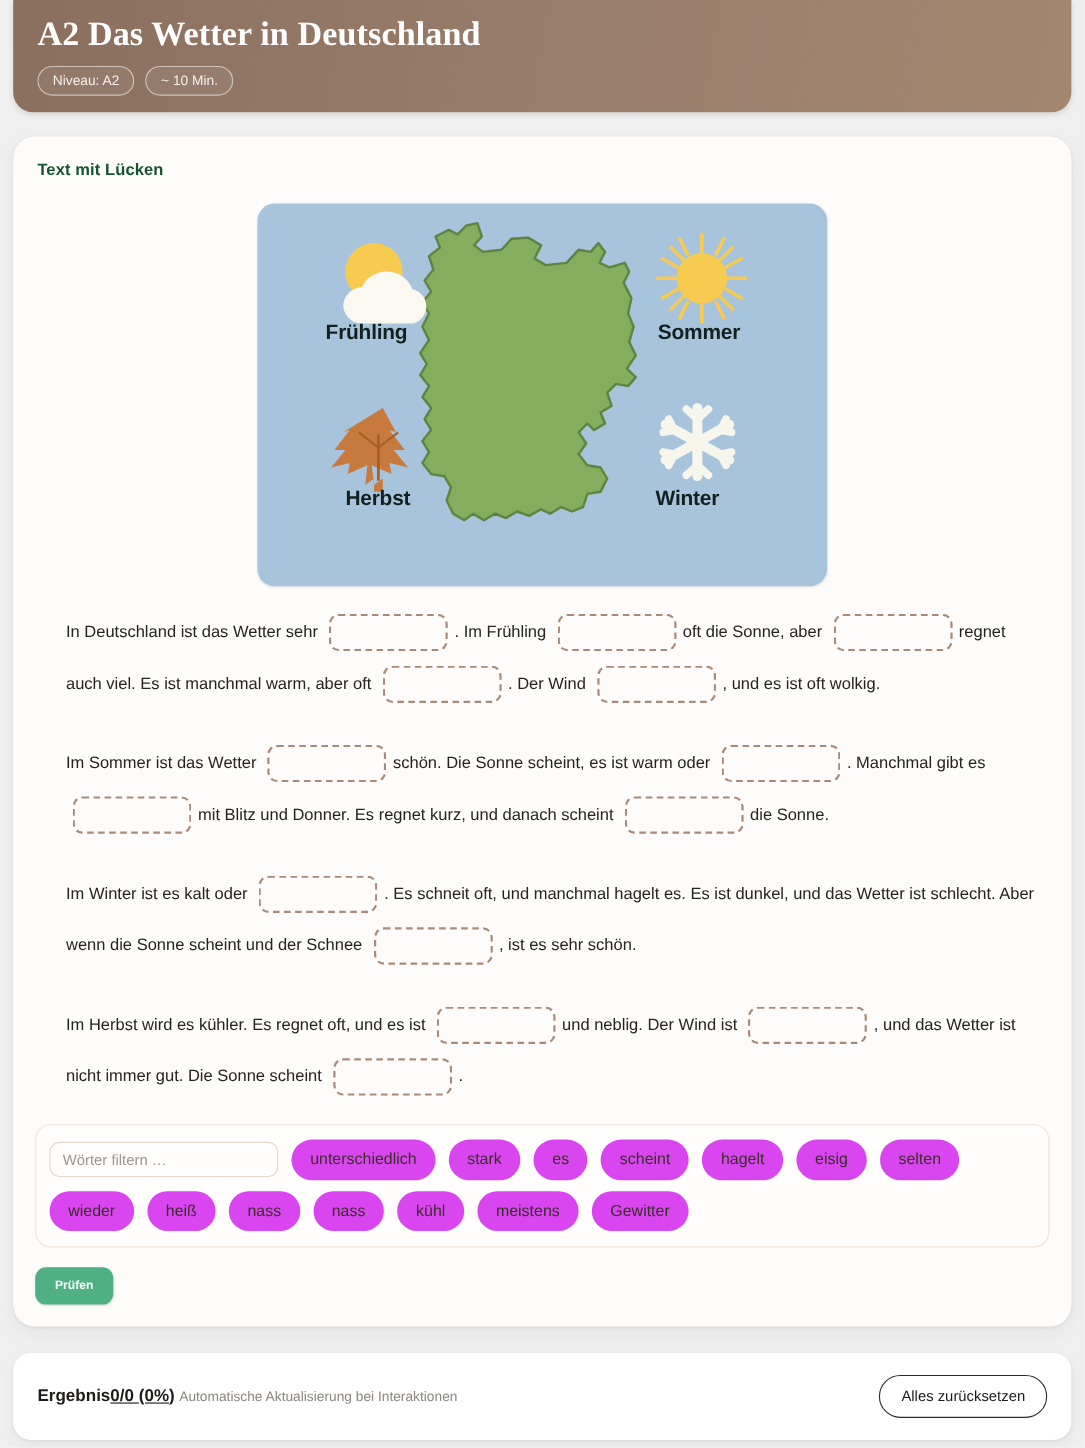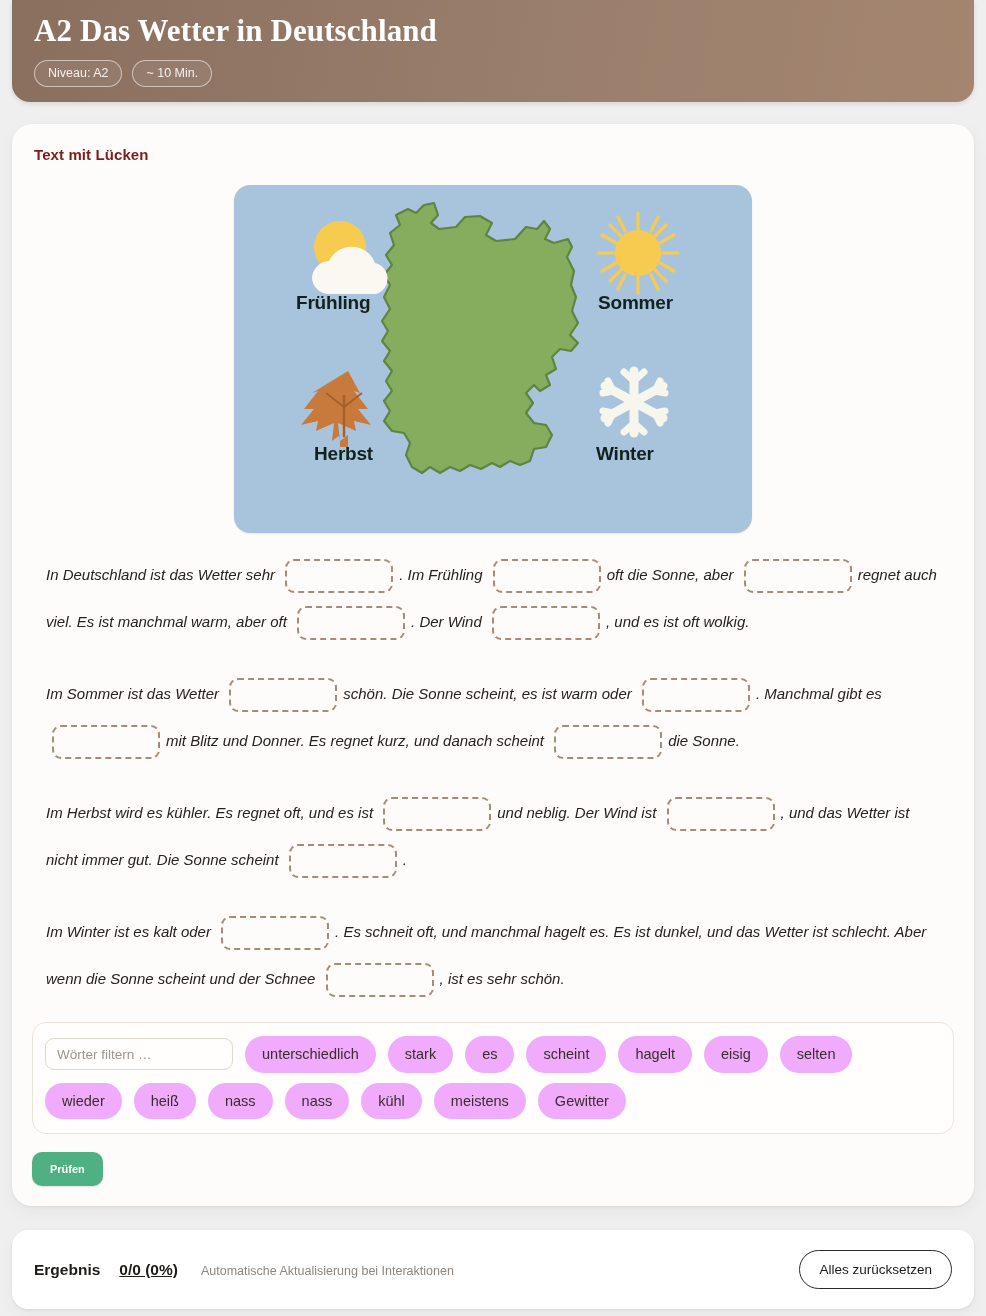--- a/index.html
+++ b/index.html
@@ -47,21 +47,21 @@
 
   
   .card {
     background: #fdfcfa;
     border-radius: 20px;
     box-shadow: 0 1px 3px rgba(0,0,0,0.06), 0 6px 18px rgba(0,0,0,0.045);
     padding: 22px 20px 20px 20px;
     margin-bottom: 24px;
   }
   .card-title {
-    font-size: 15px; font-weight: 700; color: #7f1d1d;
+    font-size: 15px; font-weight: 700; color: #14532d;
     margin: 0 0 6px 2px; letter-spacing: 0.1px;
   }
 
   
   .illu-wrap { display: flex; justify-content: center; margin: 22px 0 18px; }
   .illu {
     width: 518px; height: 348px;
     border-radius: 16px;
     background: #a8c4dd;
     position: relative; overflow: hidden;
@@ -74,21 +74,21 @@
     letter-spacing: -0.2px;
     text-align: center;
   }
   .lbl-fruehling { left: 62px; top: 107px; }
   .lbl-sommer   { left: 364px; top: 107px; }
   .lbl-herbst   { left: 80px; top: 258px; }
   .lbl-winter   { left: 362px; top: 258px; }
 
   
   .gap-text { font-size: 15px; color: #26221f; line-height: 47px; padding: 0 10px; }
-  .gap-text p { margin: 0 0 25px 4px; font-style: italic; }
+  .gap-text p { margin: 0 0 25px 18px; }
   .gap-text p:last-child { margin-bottom: 20px; }
   .blank {
     display: inline-block;
     vertical-align: middle;
     border: 2px dashed #a98a78;
     border-radius: 9px;
     background: transparent;
     height: 34px;
     margin: 0 6px;
     cursor: pointer;
@@ -98,32 +98,32 @@
   .bank {
     border: 1px solid #eee3d8;
     border-radius: 14px;
     background: #fffefc;
     padding: 13px 12px 14px;
     display: flex; flex-wrap: wrap; gap: 10px 12px;
     align-items: center;
     margin-top: 6px;
   }
   .filter-input {
-    width: 188px; height: 32px;
+    width: 208px; height: 32px;
     border: 1px solid #e3d6cb;
     border-radius: 9px;
     background: #fffefd;
     padding: 0 11px;
     font-family: "Liberation Sans", sans-serif;
     font-size: 13.5px; color: #3a332e;
     outline: none;
   }
   .filter-input::placeholder { color: #9e948c; }
   .chip {
-    background: #f0abfc;
+    background: #d946ef;
     border: none;
     border-radius: 999px;
     padding: 11px 17px;
     font-family: "Liberation Sans", sans-serif;
     font-size: 14.5px;
     color: #3a2f28;
     line-height: 1;
     cursor: pointer;
     white-space: nowrap;
   }
@@ -144,21 +144,21 @@
 
   
   .result {
     background: #ffffff;
     border-radius: 16px;
     box-shadow: 0 1px 3px rgba(0,0,0,0.07), 0 6px 16px rgba(0,0,0,0.04);
     padding: 20px 22px;
     display: flex; align-items: center; justify-content: space-between;
     margin-bottom: 30px;
   }
-  .result-left { display: flex; align-items: baseline; gap: 19px; }
+  .result-left { display: flex; align-items: baseline; gap: 0; }
   .result-label { font-size: 15.5px; font-weight: 700; color: #1e1b19; }
   .result-score { font-size: 15.5px; font-weight: 700; color: #1e1b19; text-decoration: underline; }
   .result-note { font-size: 12.5px; color: #8d8680; margin-left: 4px; }
   .reset-btn {
     border: 1px solid #2a2a2a;
     border-radius: 999px;
     background: #ffffff;
     color: #1d1b19;
     font-family: "Liberation Sans", sans-serif;
     font-size: 13.5px;
@@ -259,22 +259,22 @@
         <span class="season-label lbl-sommer">Sommer</span>
         <span class="season-label lbl-herbst">Herbst</span>
         <span class="season-label lbl-winter">Winter</span>
       </div>
     </div>
 
     
     <div class="gap-text" id="gap-text">
         <p><span>In Deutschland ist das Wetter sehr</span> <span class="blank" style="width: 108px;"></span><span>. Im Frühling</span> <span class="blank" style="width: 108px;"></span><span>oft die Sonne, aber</span> <span class="blank" style="width: 108px;"></span><span>regnet auch viel. Es ist manchmal warm, aber oft</span> <span class="blank" style="width: 108px;"></span><span>. Der Wind</span> <span class="blank" style="width: 108px;"></span><span>, und es ist oft wolkig.</span> </p>
         <p><span>Im Sommer ist das Wetter</span> <span class="blank" style="width: 108px;"></span><span>schön. Die Sonne scheint, es ist warm oder</span> <span class="blank" style="width: 108px;"></span><span>. Manchmal gibt es</span> <span class="blank" style="width: 108px;"></span><span>mit Blitz und Donner. Es regnet kurz, und danach scheint</span> <span class="blank" style="width: 108px;"></span><span>die Sonne.</span> </p>
+        <p><span>Im Winter ist es kalt oder</span> <span class="blank" style="width: 108px;"></span><span>. Es schneit oft, und manchmal hagelt es. Es ist dunkel, und das Wetter ist schlecht. Aber wenn die Sonne scheint und der Schnee</span> <span class="blank" style="width: 108px;"></span><span>, ist es sehr schön.</span> </p>
         <p><span>Im Herbst wird es kühler. Es regnet oft, und es ist</span> <span class="blank" style="width: 108px;"></span><span>und neblig. Der Wind ist</span> <span class="blank" style="width: 108px;"></span><span>, und das Wetter ist nicht immer gut. Die Sonne scheint</span> <span class="blank" style="width: 108px;"></span><span>.</span> </p>
-        <p><span>Im Winter ist es kalt oder</span> <span class="blank" style="width: 108px;"></span><span>. Es schneit oft, und manchmal hagelt es. Es ist dunkel, und das Wetter ist schlecht. Aber wenn die Sonne scheint und der Schnee</span> <span class="blank" style="width: 108px;"></span><span>, ist es sehr schön.</span> </p>
       </div>
 
     
     <div class="bank" id="word-bank">
       <input class="filter-input" type="text" placeholder="Wörter filtern …" style="">
     <button class="chip">unterschiedlich</button>
         <button class="chip">stark</button>
         <button class="chip">es</button>
         <button class="chip">scheint</button>
         <button class="chip">hagelt</button>

